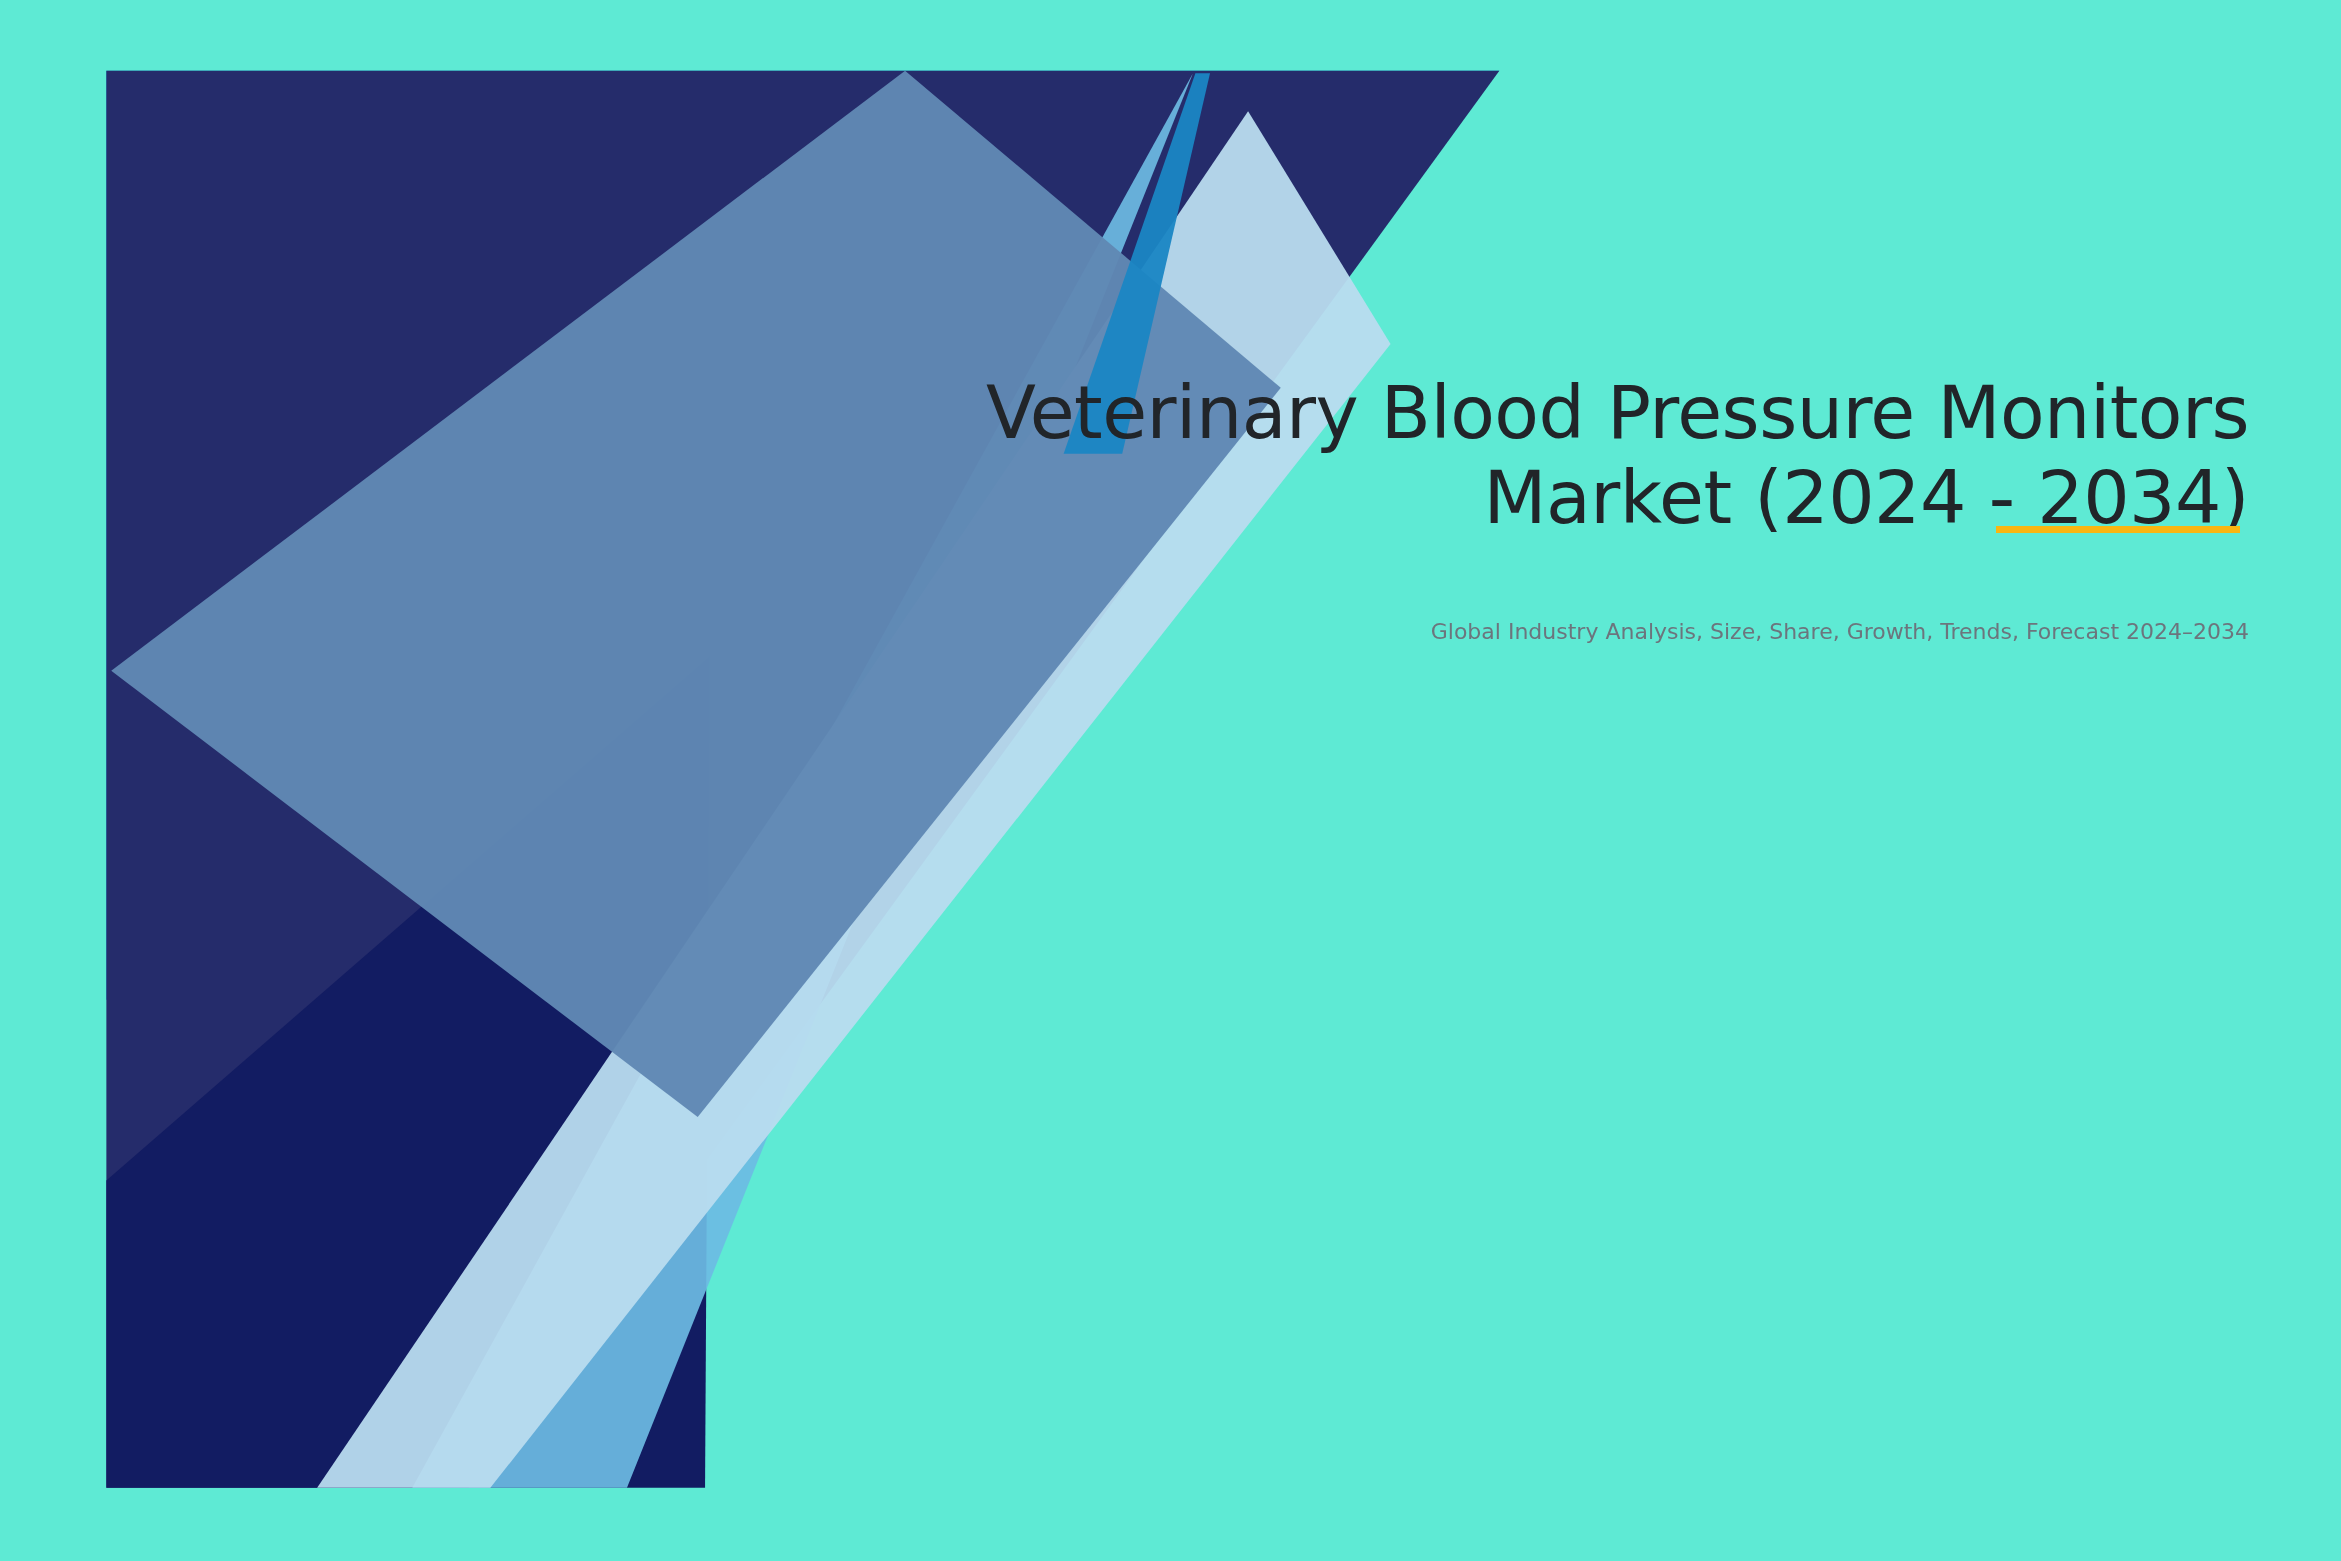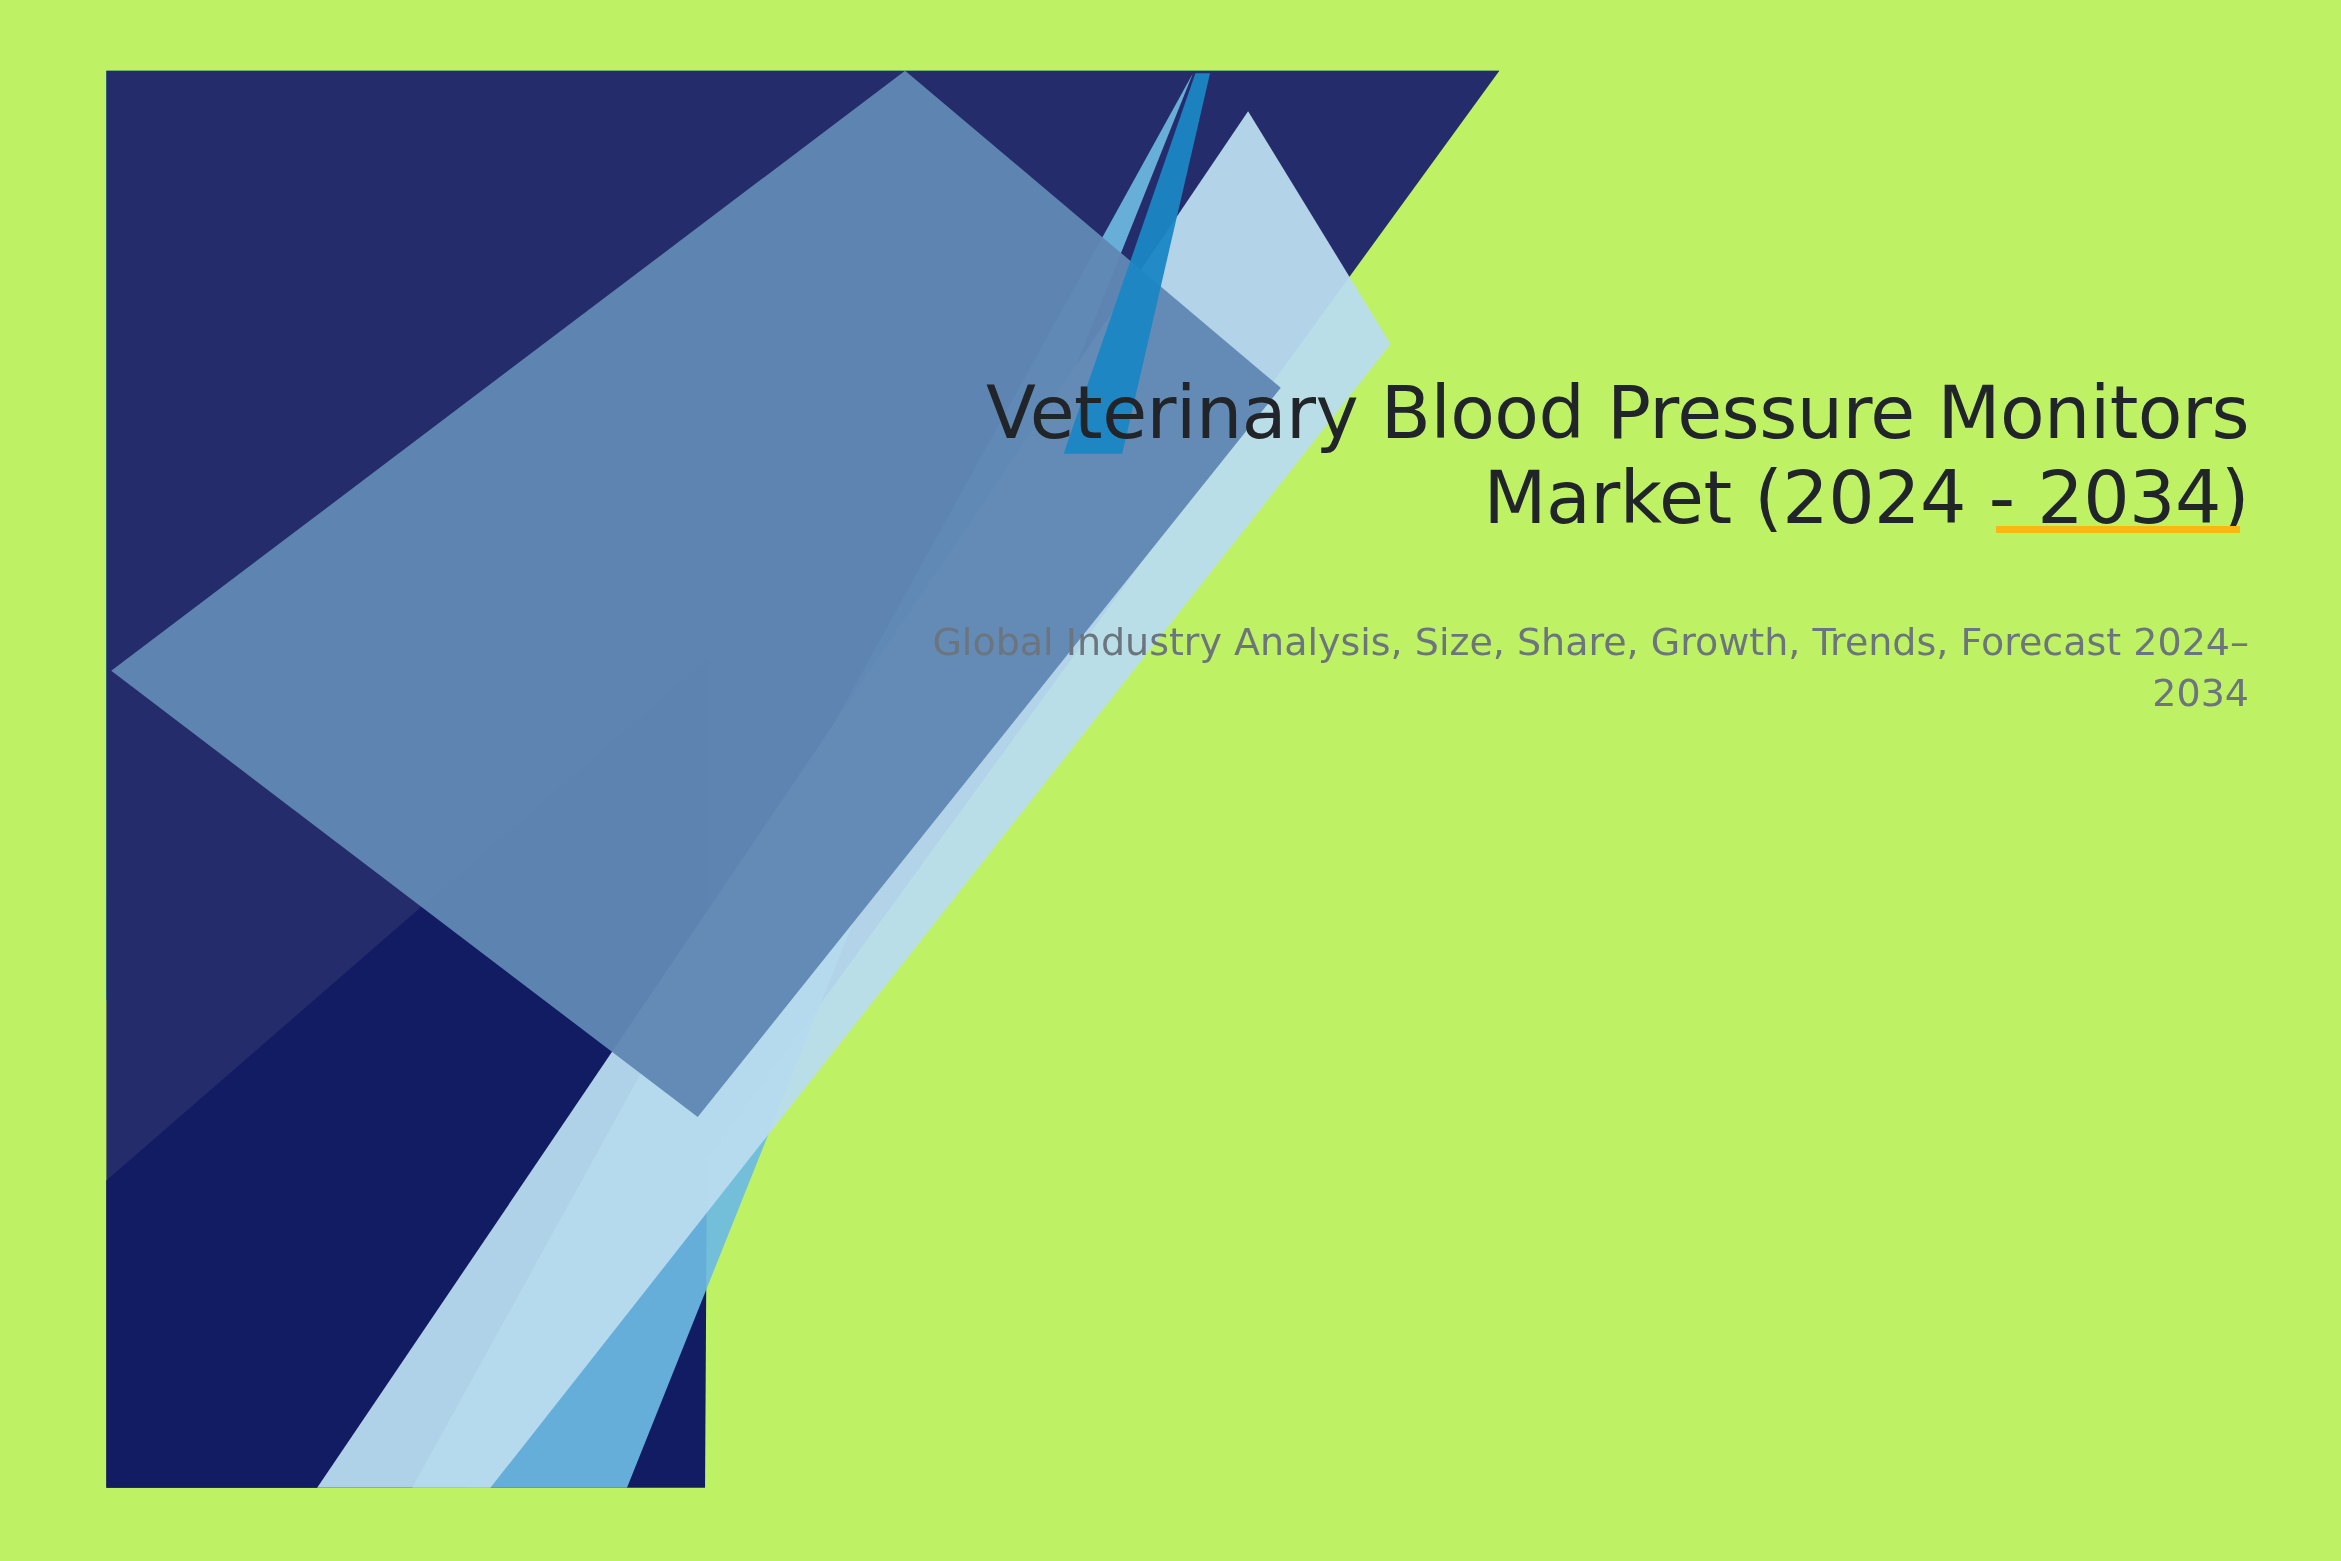--- a/index.html
+++ b/index.html
@@ -61,32 +61,32 @@
     height: 7.3px;
     background: #fab611;
     z-index: 4;
   }
 
   #report-subtitle {
     margin: 0;
     padding-top: 77px;
     font-family: "DejaVu Sans", sans-serif;
     font-weight: 400;
-    font-size: 38px;
+    font-size: 22px;
     line-height: 1.33;
     color: #6c757d;
     text-align: right;
     position: relative;
     z-index: 3;
   }
 </style>
 </head>
 <body>
 
-<div id="cover" style="background: #bef264;">
+<div id="cover" style="background: #5eead4;">
 
   <svg id="artwork" viewBox="0 0 4800 3200" width="2342" height="1561" xmlns="http://www.w3.org/2000/svg" preserveAspectRatio="none">
 
     <polygon points="218,145 3073,145 218,2050" fill="#0690cc"></polygon>
 
     <polygon points="218,145 3073,145 960,3050 218,3050" fill="#252c6b"></polygon>
 
     <polygon points="1455,1345 1445,3050 218,3050 218,2420" fill="#121c62"></polygon>
 
     <polygon points="2445,150 1285,3050 845,3050" fill="#6cbbe3" opacity="0.92"></polygon>

